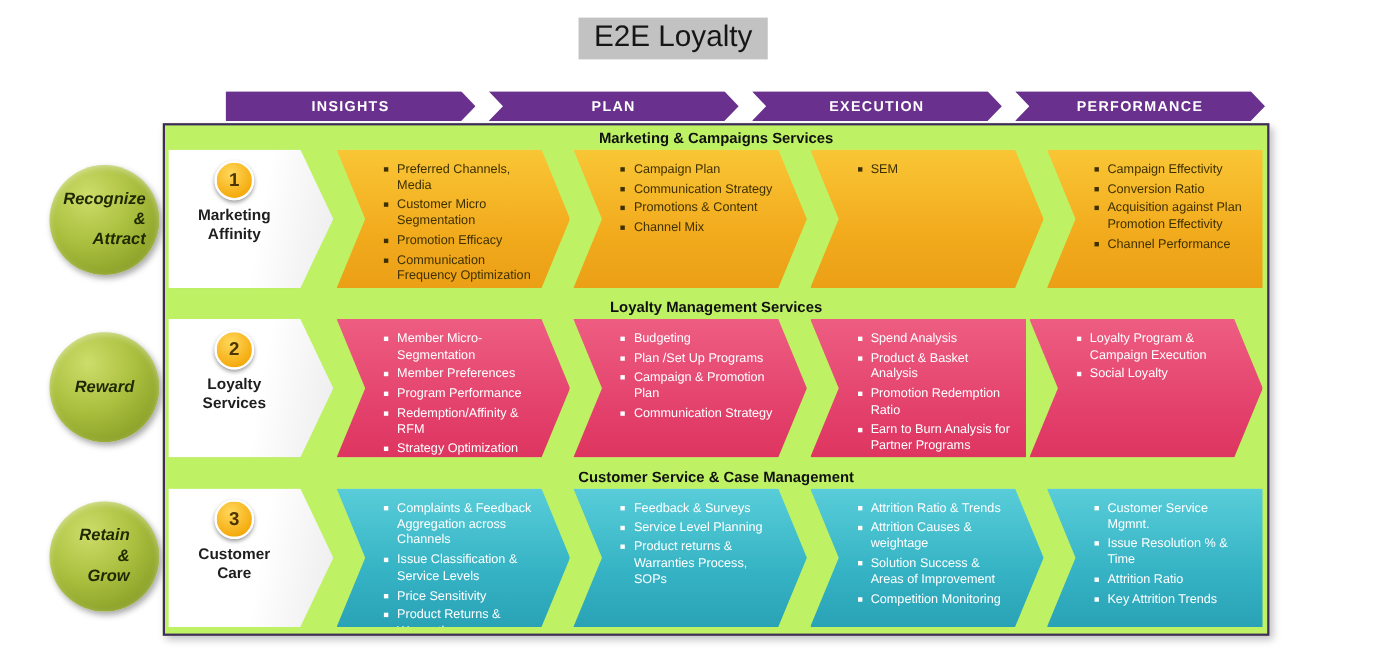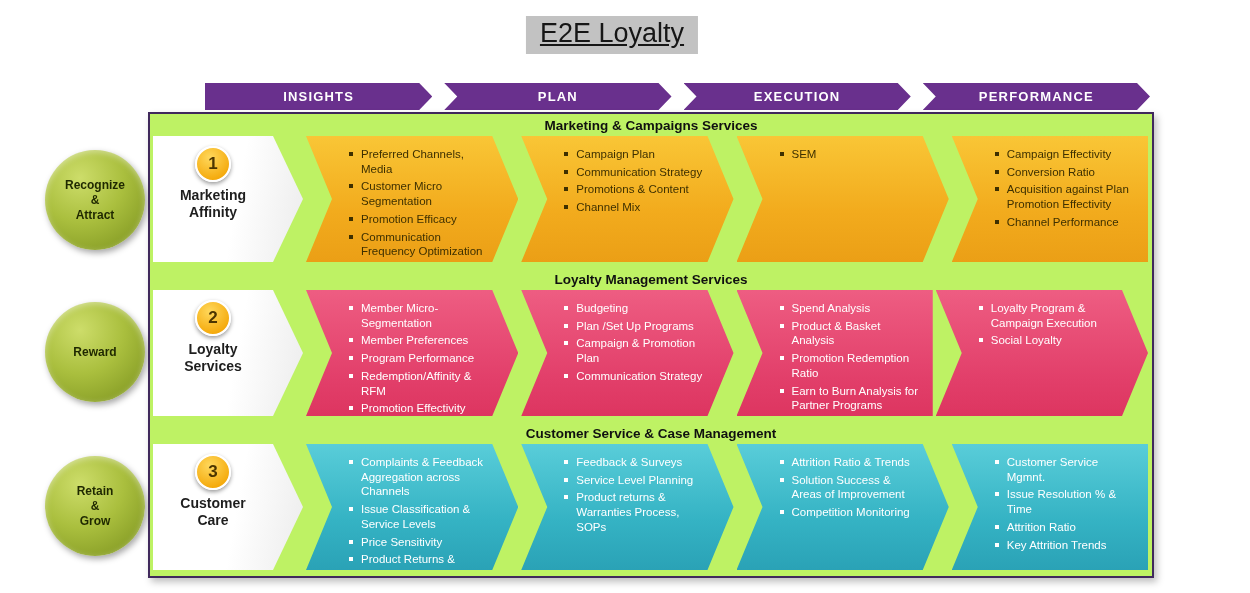--- a/index.html
+++ b/index.html
@@ -6,39 +6,39 @@
   #canvas {
     position:relative; width:1250px; height:593px; background:#ffffff;
     font-family:"Liberation Sans", sans-serif; overflow:hidden;
   }
 
   
   .title {
     position:absolute; top:16px; left:612px; transform:translateX(-50%);
     background:#c2c2c2; color:#161616; font-size:27px; padding:2px 14px 5px;
     white-space:nowrap;
-    text-decoration:underline;
   }
 
   
   .phase-bar { position:absolute; left:205px; top:83px; width:945px; height:27px; display:flex; gap:12px; }
   .phase {
     flex:1; background:#69308d; color:#ffffff; display:flex; align-items:center; justify-content:center;
     font-size:13px; font-weight:600; letter-spacing:1.2px;
     clip-path: polygon(0 0, calc(100% - 13px) 0, 100% 50%, calc(100% - 13px) 100%, 0 100%, 13px 50%);
   }
   .phase.first { clip-path: polygon(0 0, calc(100% - 13px) 0, 100% 50%, calc(100% - 13px) 100%, 0 100%); }
 
   
   .circle {
     position:absolute; left:45px; width:100px; height:100px; border-radius:50%;
-    display:flex; align-items:center; justify-content:center; text-align:center;
-    font-weight:700; font-size:12px; color:#1f2800; line-height:1.25; white-space:pre-line;
+    display:flex; align-items:center; justify-content:center; text-align:right;
+    font-weight:700; font-size:15px; color:#1f2800; line-height:1.25; white-space:pre-line;
     background: radial-gradient(circle at 35% 28%, #cddd6a 0%, #aabf3e 45%, #8aa028 80%, #7a8f20 100%);
     box-shadow: 2px 3px 6px rgba(0,0,0,0.35), inset 0 2px 6px rgba(255,255,255,0.45);
+    font-style: italic;
   }
   .c1 { top:150px; } .c2 { top:302px; } .c3 { top:456px; }
 
   
   .panel {
     position:absolute; left:148px; top:112px; width:1006px; height:466px;
     background:#bef264; border:2px solid #40295c; box-sizing:border-box;
     box-shadow: 3px 4px 7px rgba(0,0,0,0.25);
     display:flex; flex-direction:column;
   }
@@ -170,21 +170,21 @@
           <div class="badge">2</div>
           <div class="label-text">Loyalty
 Services</div>
         </div>
         <div class="seg">
           <ul class="bullets">
               <li>Member Micro-Segmentation</li>
               <li>Member Preferences</li>
               <li>Program Performance</li>
               <li>Redemption/Affinity &amp; RFM</li>
-              <li>Promotion Effectivity</li>
+              <li>Strategy Optimization</li>
             </ul>
         </div>
         <div class="seg">
           <ul class="bullets">
               <li>Budgeting</li>
               <li>Plan /Set Up Programs</li>
               <li>Campaign &amp; Promotion Plan</li>
               <li>Communication Strategy</li>
             </ul>
         </div>
@@ -224,20 +224,21 @@
         <div class="seg">
           <ul class="bullets">
               <li>Feedback &amp; Surveys</li>
               <li>Service Level Planning</li>
               <li>Product returns &amp; Warranties Process, SOPs</li>
             </ul>
         </div>
         <div class="seg">
           <ul class="bullets">
               <li>Attrition Ratio &amp; Trends</li>
+              <li>Attrition Causes &amp; weightage</li>
               <li>Solution Success &amp; Areas of Improvement</li>
               <li>Competition Monitoring</li>
             </ul>
         </div>
         <div class="seg seg-last">
           <ul class="bullets">
               <li>Customer Service Mgmnt.</li>
               <li>Issue Resolution % &amp; Time</li>
               <li>Attrition Ratio</li>
               <li>Key Attrition Trends</li>

